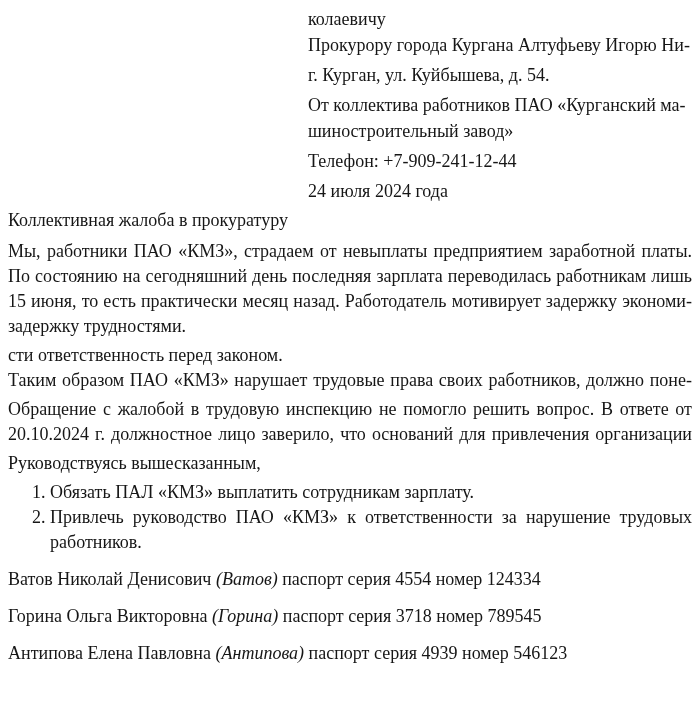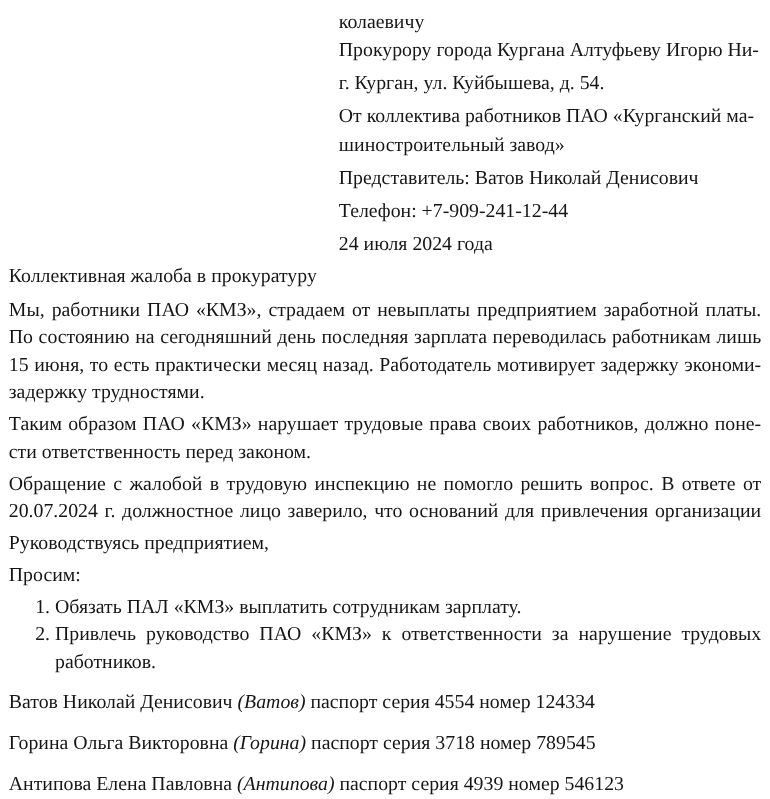--- a/index.html
+++ b/index.html
@@ -45,51 +45,45 @@
         <div class="line">Прокурору города Кургана Алтуфьеву Игорю Ни-</div>
       </div>
     <div class="hp">
         <div class="line">г. Курган, ул. Куйбышева, д. 54.</div>
       </div>
     <div class="hp">
         <div class="line">От коллектива работников ПАО «Курганский ма-</div>
         <div class="line">шиностроительный завод»</div>
       </div>
     <div class="hp">
-        <div class="line">Представитель: Ватов Николай Денисович</div>
-      </div>
-    <div class="hp">
         <div class="line">Телефон: +7-909-241-12-44</div>
       </div>
     <div class="hp">
         <div class="line">24 июля 2024 года</div>
       </div>
   </div>
 
   <div class="title">Коллективная жалоба в прокуратуру</div>
 
   <div class="para">
       <div class="line jline">Мы, работники ПАО «КМЗ», страдаем от невыплаты предприятием заработной платы.</div>
       <div class="line jline">По состоянию на сегодняшний день последняя зарплата переводилась работникам лишь</div>
       <div class="line jline">15 июня, то есть практически месяц назад. Работодатель мотивирует задержку экономи-</div>
       <div class="line">задержку трудностями.</div>
     </div>
   <div class="para">
+      <div class="line">сти ответственность перед законом.</div>
       <div class="line jline">Таким образом ПАО «КМЗ» нарушает трудовые права своих работников, должно поне-</div>
-      <div class="line">сти ответственность перед законом.</div>
     </div>
   <div class="para">
       <div class="line jline">Обращение с жалобой в трудовую инспекцию не помогло решить вопрос. В ответе от</div>
-      <div class="line jline">20.07.2024 г. должностное лицо заверило, что оснований для привлечения организации</div>
+      <div class="line jline">20.10.2024 г. должностное лицо заверило, что оснований для привлечения организации</div>
     </div>
   <div class="para">
-      <div class="line">Руководствуясь предприятием,</div>
-    </div>
-  <div class="para">
-      <div class="line">Просим:</div>
+      <div class="line">Руководствуясь вышесказанным,</div>
     </div>
 
   <div class="list">
     <div class="list-item">
       <span class="num">1.</span>
       <div class="item-lines">
           <div class="line">Обязать ПАЛ «КМЗ» выплатить сотрудникам зарплату.</div>
         </div>
     </div>
     <div class="list-item">

